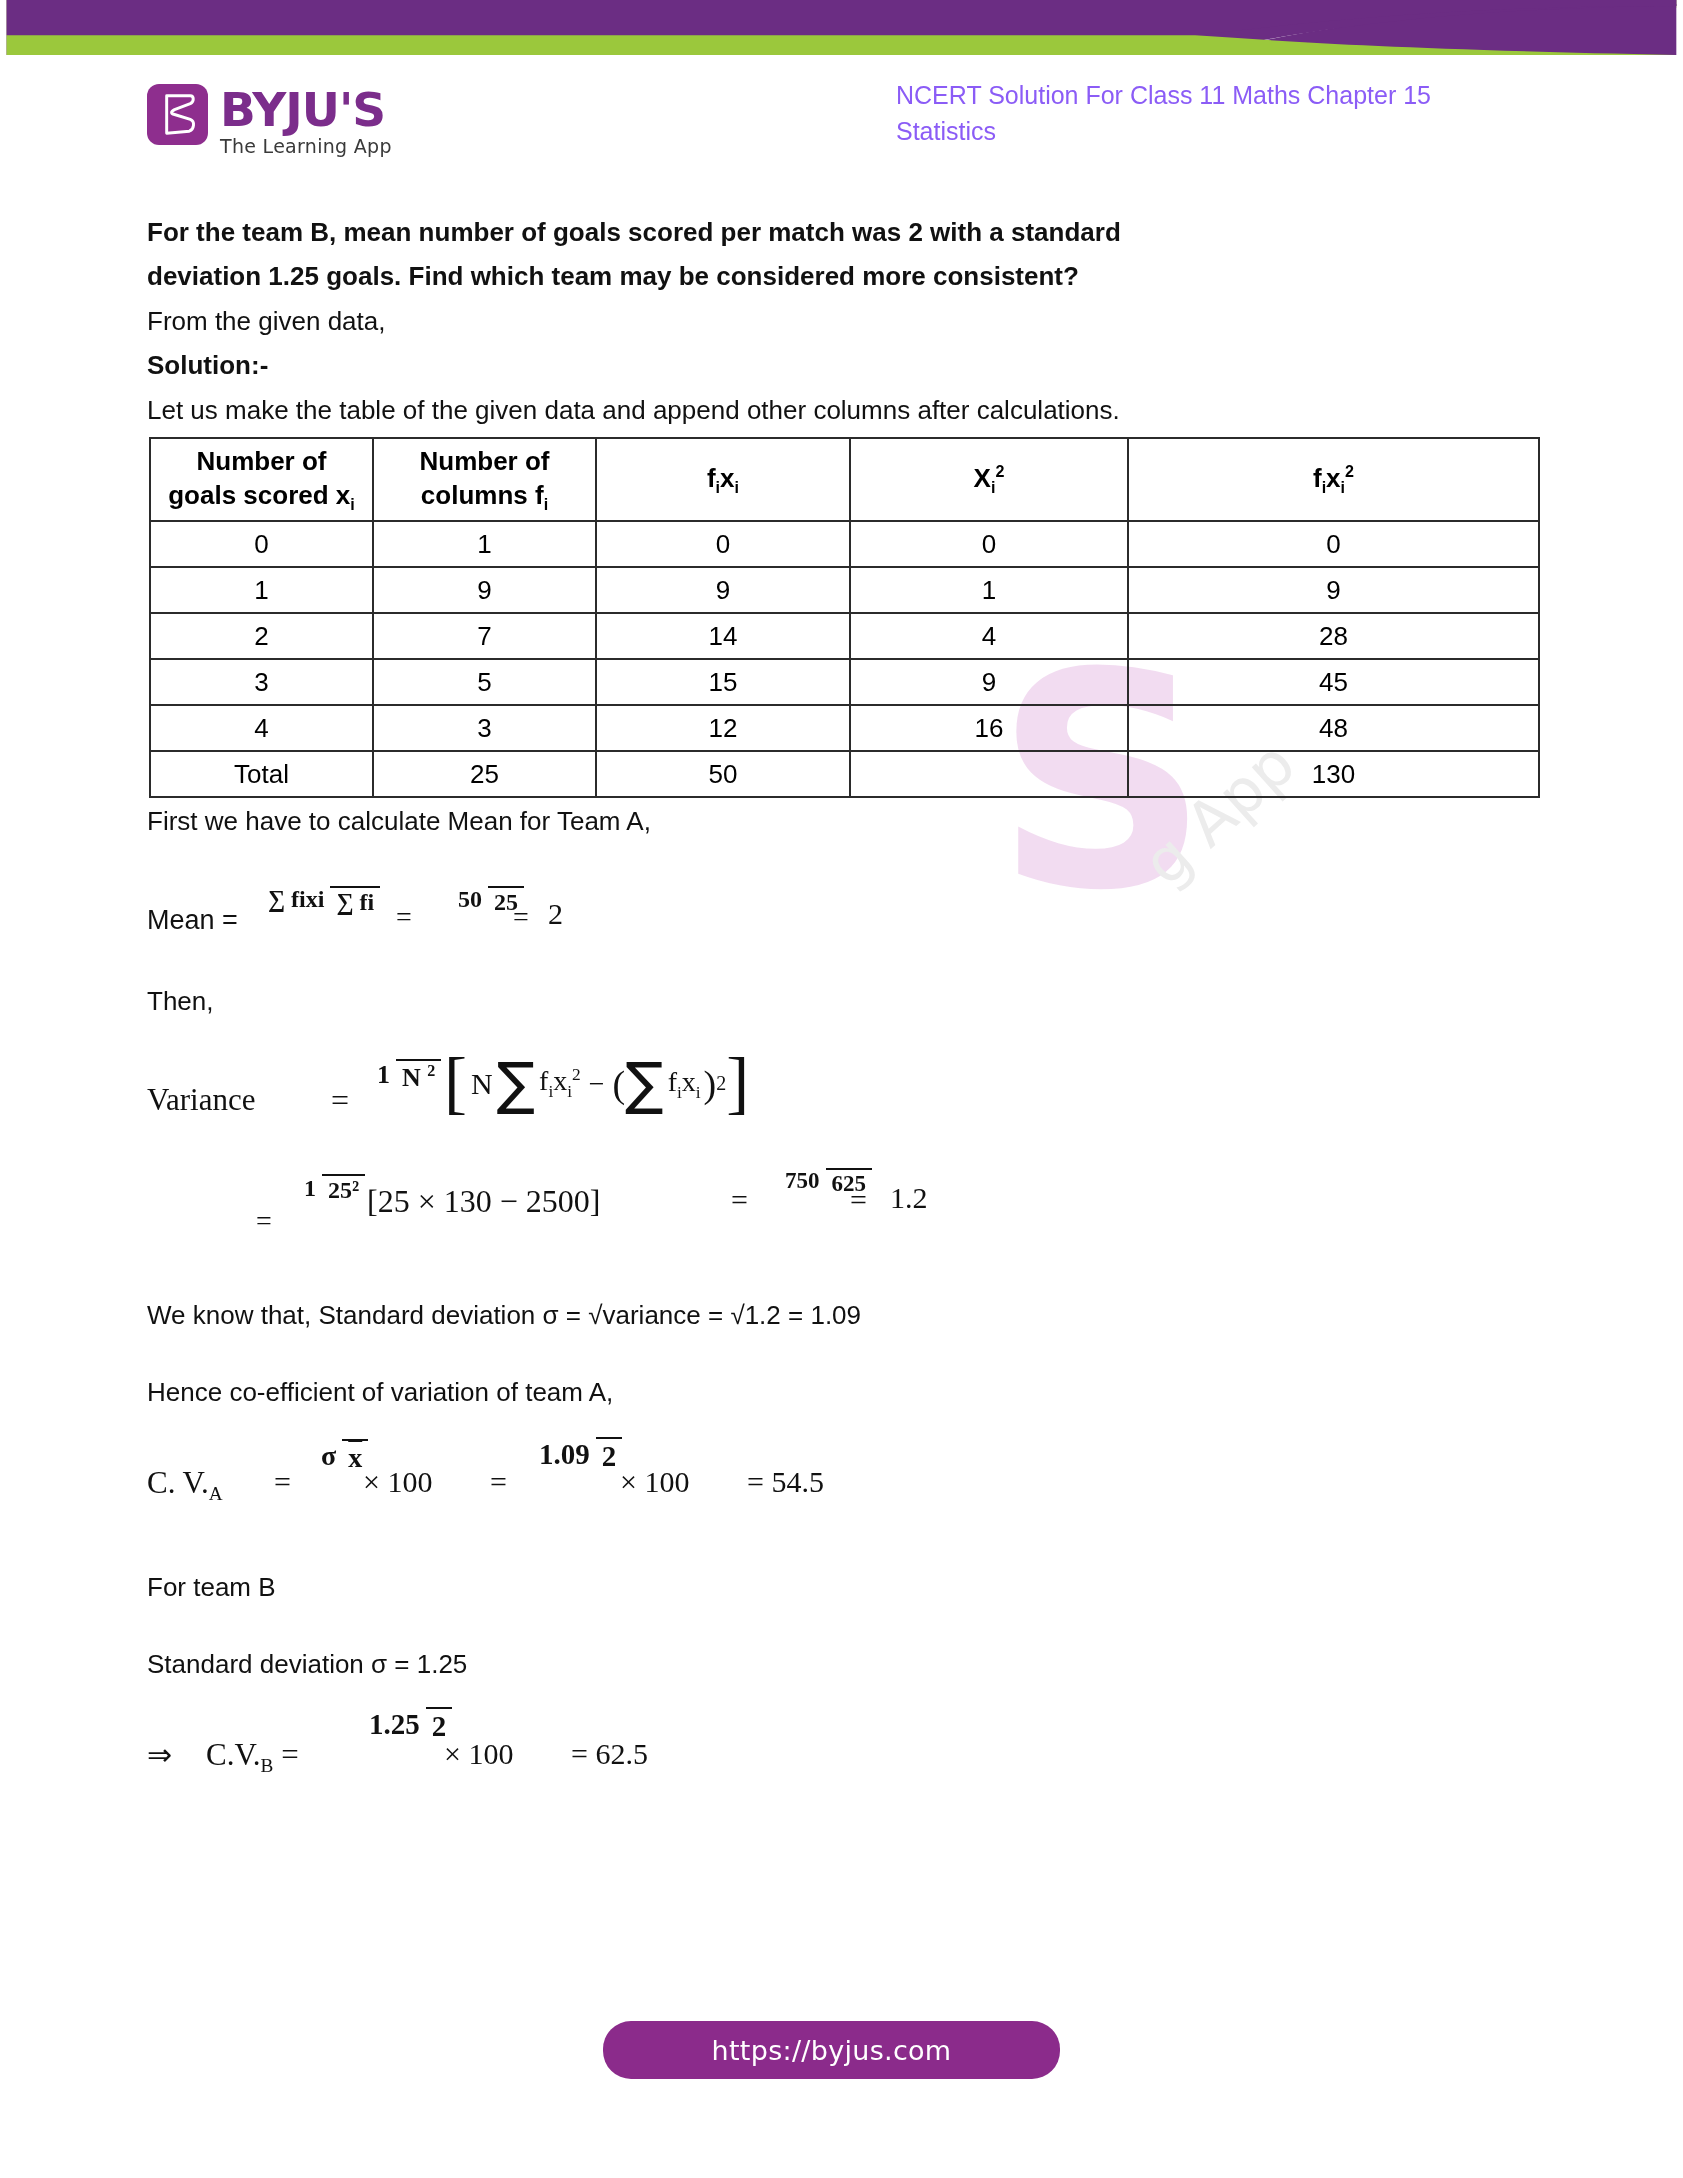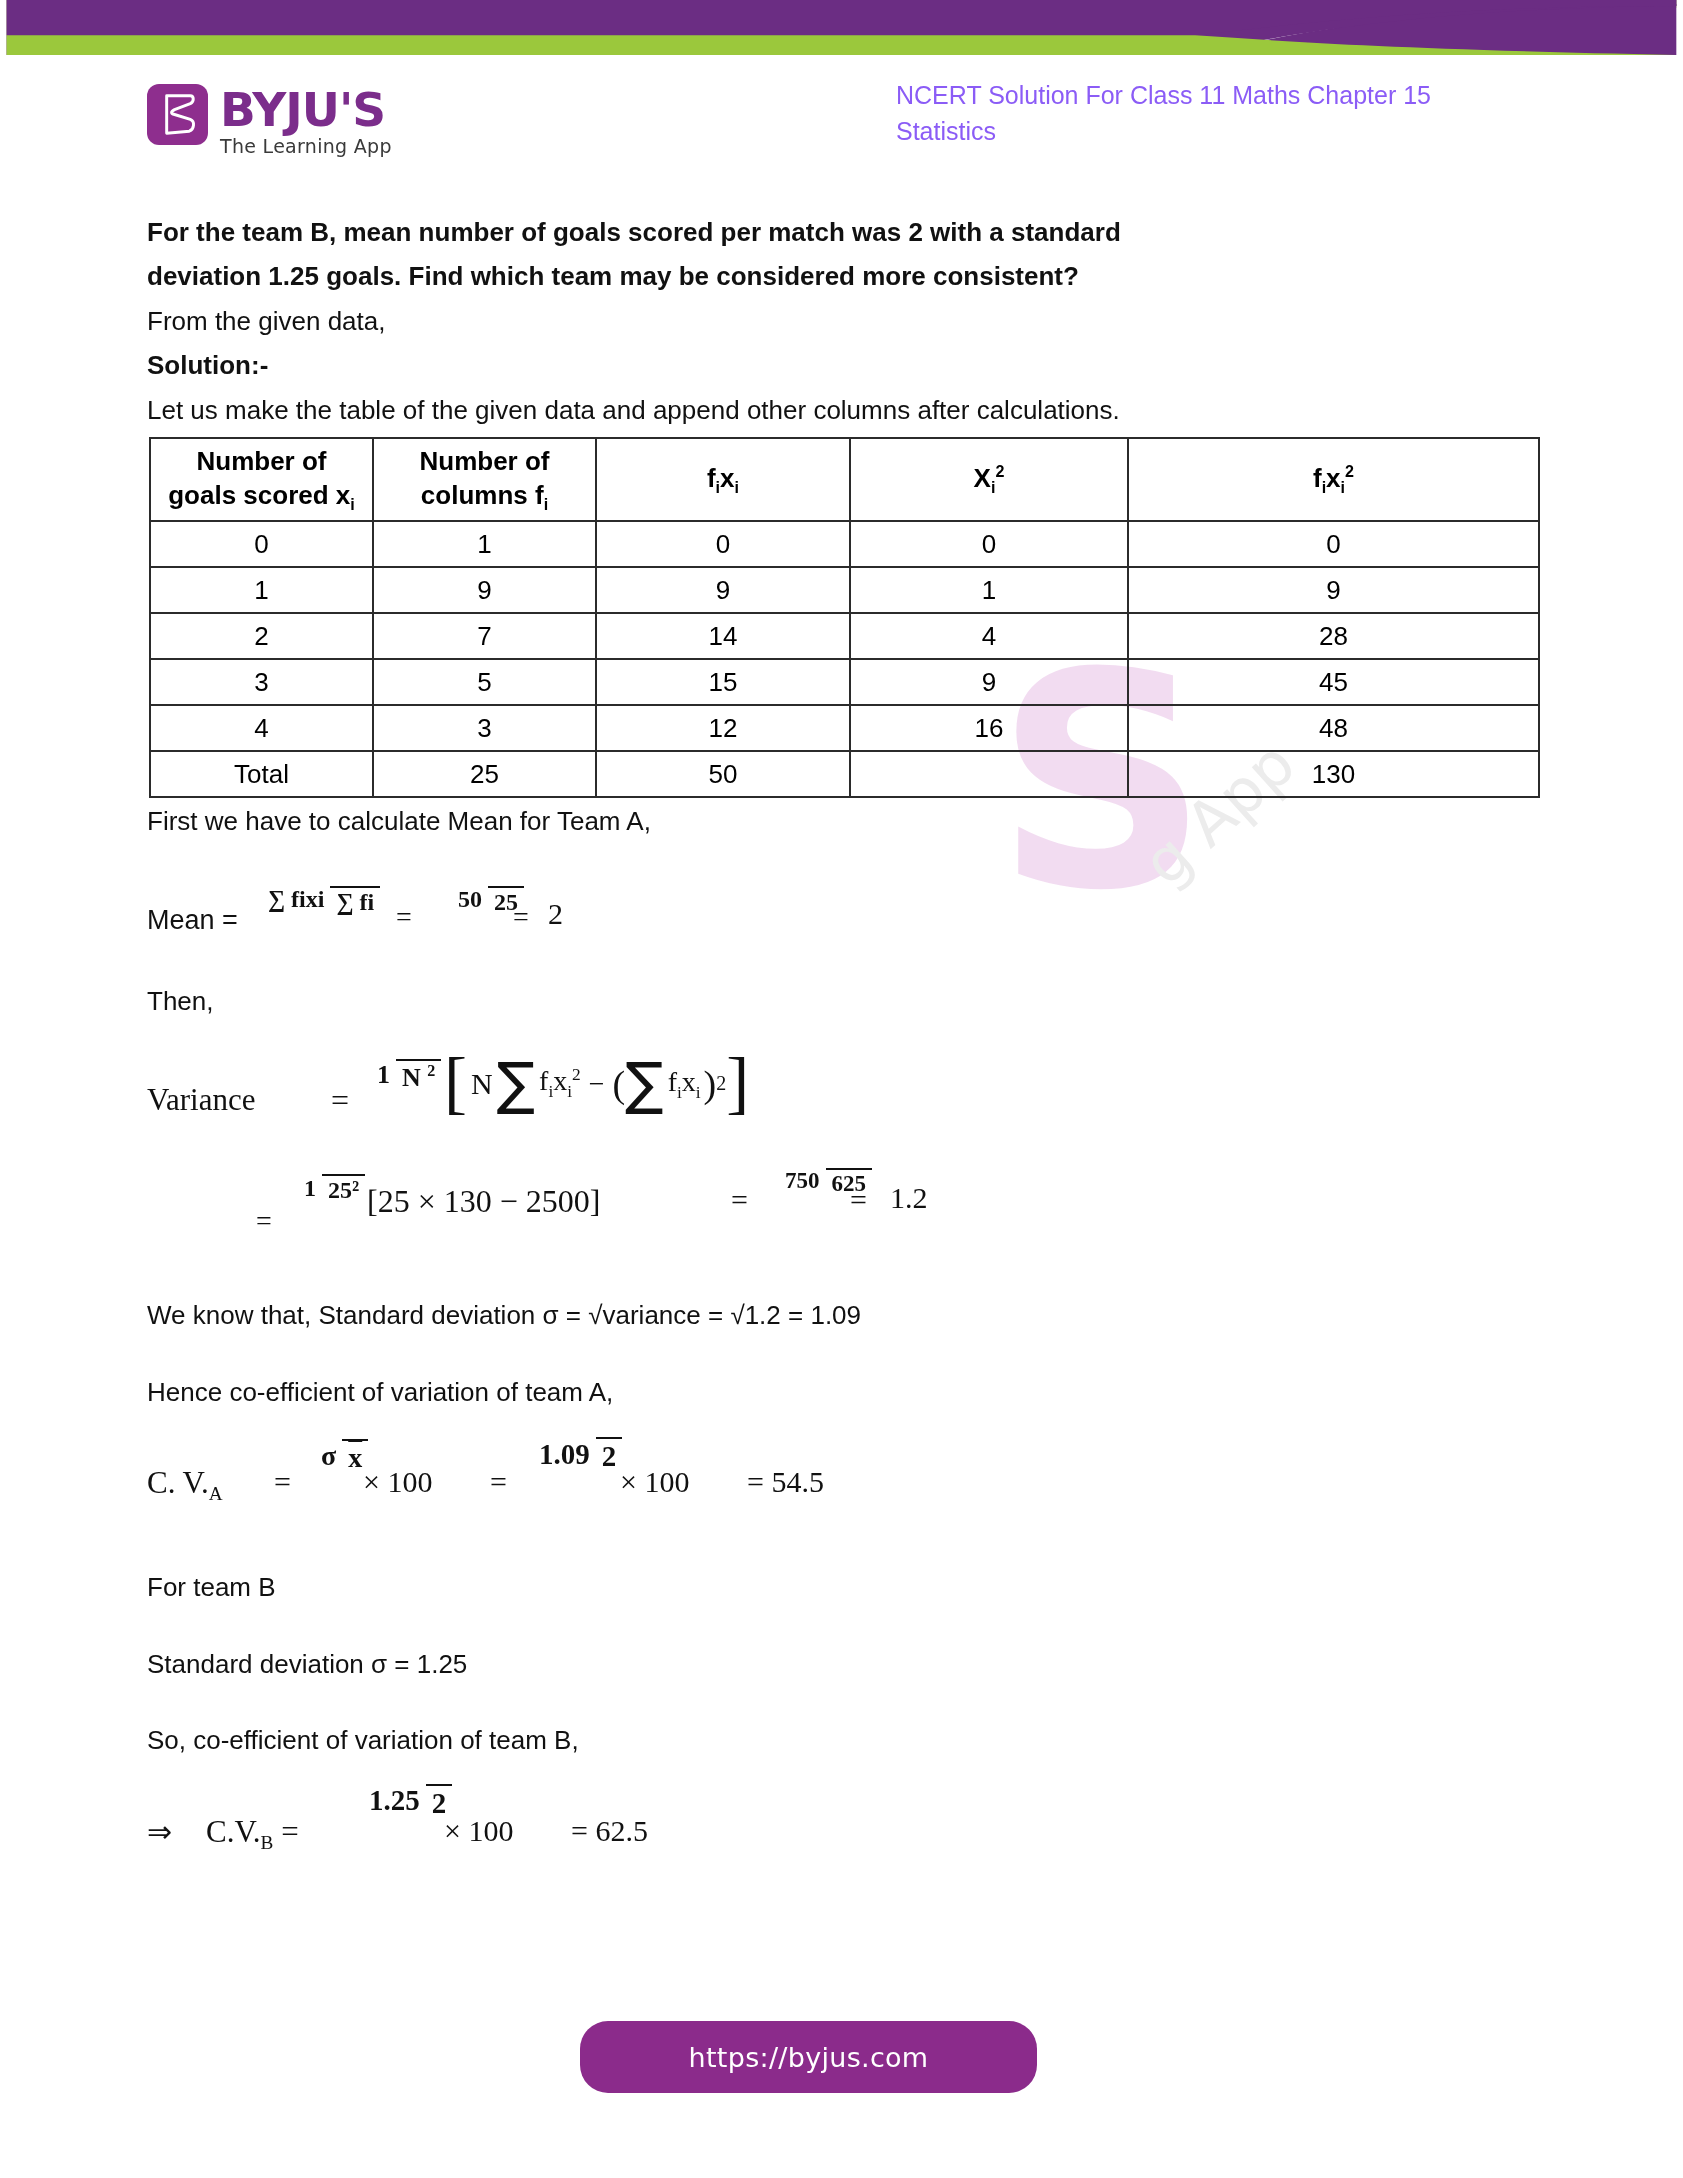--- a/index.html
+++ b/index.html
@@ -133,22 +133,22 @@
   .eq-cvb .arrow { position:absolute; left:0; top:36px; font-size:30px; }
   .eq-cvb .lbl { position:absolute; left:59px; top:36px; font-size:31px; white-space:nowrap; }
   .eq-cvb .fr { position:absolute; left:208px; top:4px; font-size:29px; }
   .eq-cvb .x100 { position:absolute; left:297px; top:36px; white-space:nowrap; }
   .eq-cvb .res { position:absolute; left:424px; top:36px; white-space:nowrap; }
 
   .ovl { text-decoration:overline; }
 
   
   .footer-btn {
-    position:absolute; left:580px; top:2021px;
-    width:457px; height:72px; border-radius:28px;
+    position:absolute; left:603px; top:2021px;
+    width:457px; height:58px; border-radius:28px;
     background:#8B2B8B; color:#fff;
     display:flex; align-items:center; justify-content:center;
     font-size:27px; letter-spacing:0.3px;
     font-family:"DejaVu Sans", sans-serif;
   }
 </style>
 </head>
 <body>
 
 <div class="banner">
@@ -346,21 +346,20 @@
         <span class="num">1.09</span>
         <span class="den">2</span>
       </span>
     </span>
     <span class="x100b">× 100</span>
     <span class="res">= 54.5</span>
   </div>
 
   <p class="p" style="margin-top:30px;">For team B</p>
   <p class="p" style="margin-top:38px;">Standard deviation σ = 1.25</p>
-  <p class="p" style="margin-top:38px;">So, co-efficient of variation of team B,</p>
 
   <div class="eq-cvb math">
     <span class="arrow">⇒</span>
     <span class="lbl"><span>C.V.</span><sub>B</sub>&nbsp;<span>=</span></span>
     <span class="fr">
       <span class="frac">
         <span class="num">1.25</span>
         <span class="den">2</span>
       </span>
     </span>

